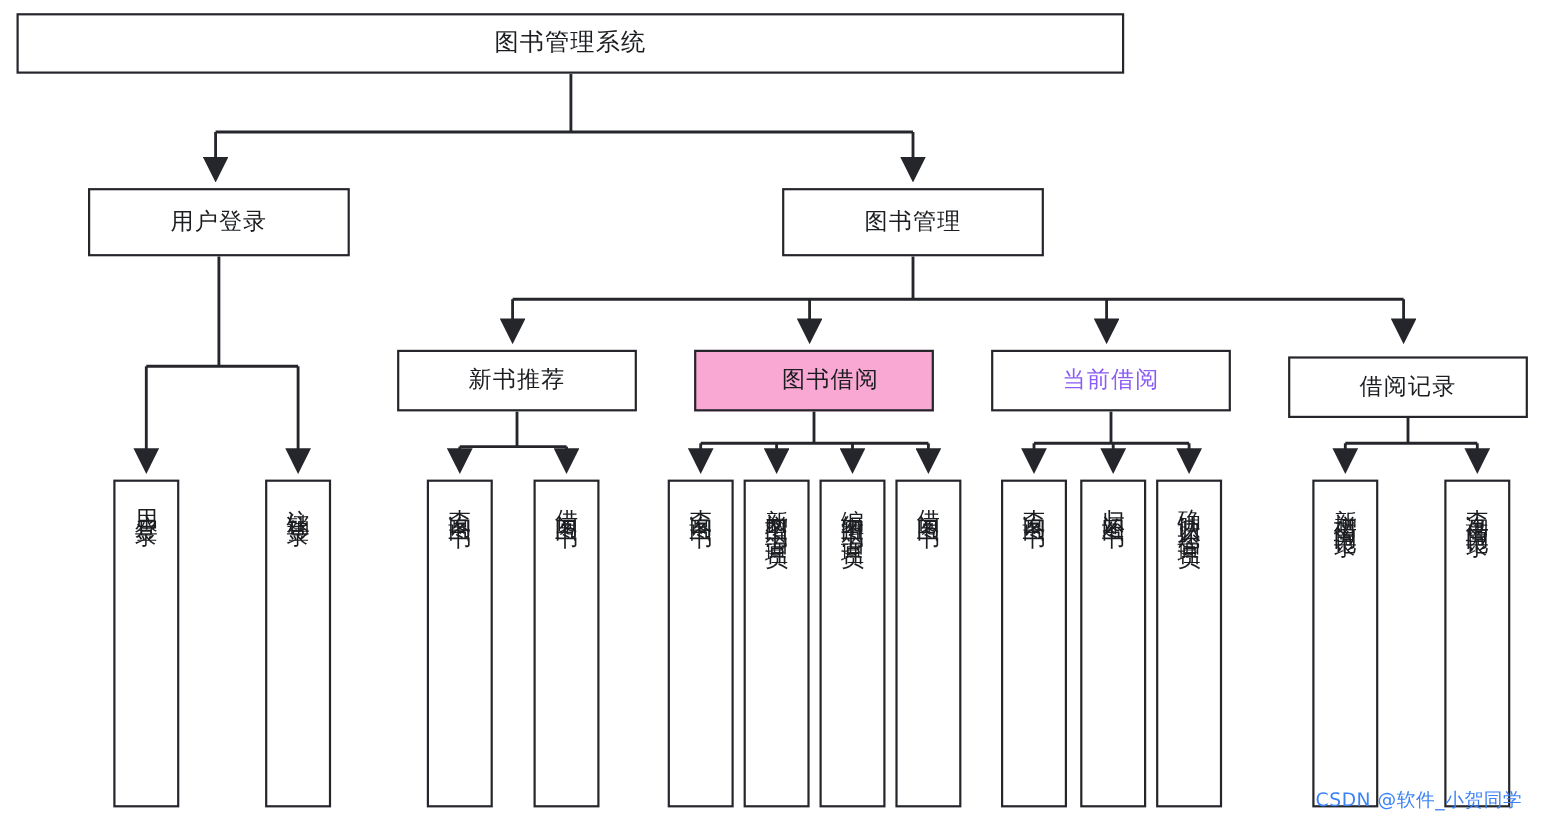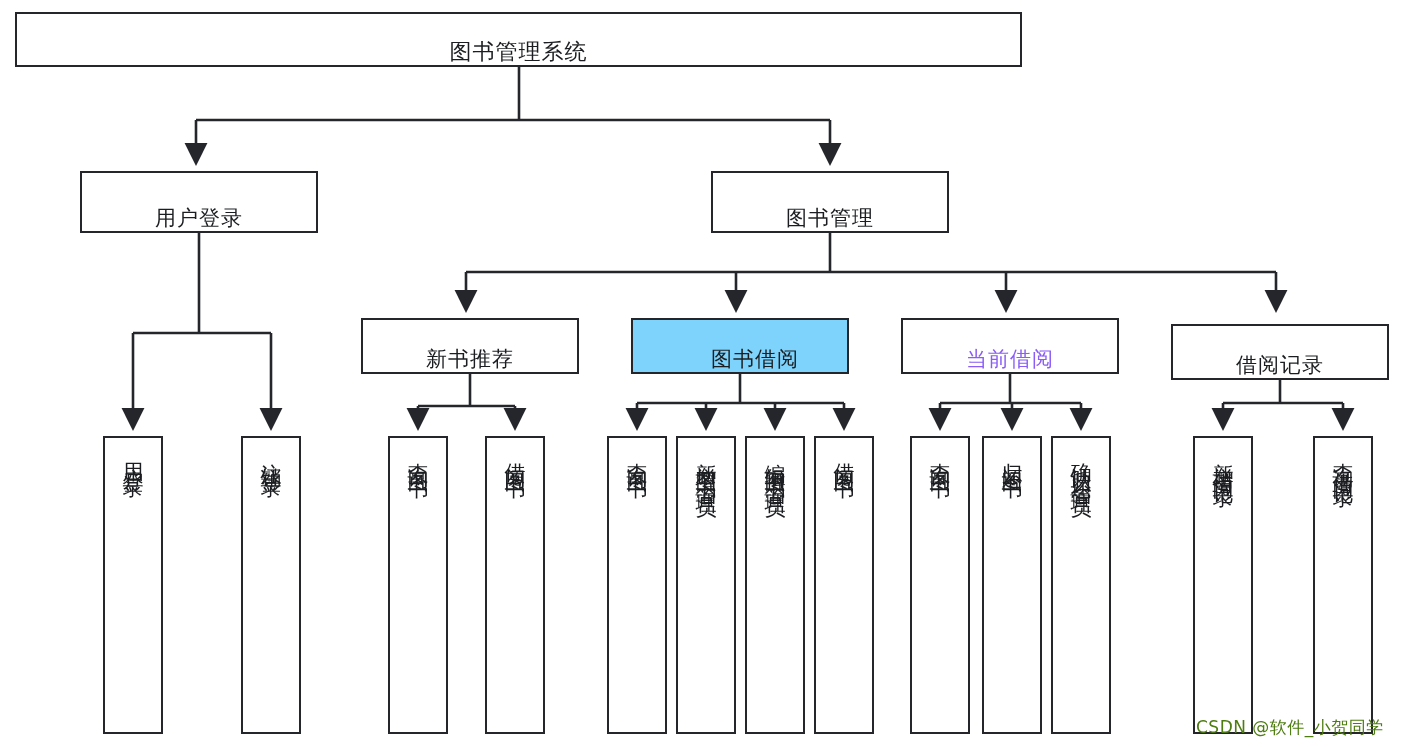--- a/index.html
+++ b/index.html
@@ -24,21 +24,21 @@
     width: 1405px;
     height: 747px;
     pointer-events: none;
   }
   .node {
     position: absolute;
     box-sizing: border-box;
     background: #ffffff;
     border: 2px solid #24262b;
     display: flex;
-    align-items: flex-end;
+    align-items: center;
     justify-content: center;
     color: #1b1d20;
   }
   .node.horiz {
     font-size: 21px;
     letter-spacing: 1px;
     line-height: 1.2;
   }
   .node.root {
     font-size: 22px;
@@ -129,21 +129,21 @@
   <div class="node horiz" id="node-user-login" style="left: 80px; top: 171px; width: 238px; height: 62px; border-color: rgb(36, 38, 43); background: rgb(255, 255, 255); color: rgb(27, 29, 32);">
     <span>用户登录</span>
   </div>
   <div class="node horiz" id="node-book-manage" style="left: 711px; top: 171px; width: 238px; height: 62px; border-color: rgb(36, 38, 43); background: rgb(255, 255, 255); color: rgb(27, 29, 32);">
     <span>图书管理</span>
   </div>
 
   <div class="node horiz" id="node-new-book-rec" style="left: 361px; top: 318px; width: 218px; height: 56px; border-color: rgb(36, 38, 43); background: rgb(255, 255, 255); color: rgb(27, 29, 32);">
     <span>新书推荐</span>
   </div>
-  <div class="node horiz" id="node-book-borrow" style="left: 631px; top: 318px; width: 218px; height: 56px; border-color: rgb(36, 38, 43); background: #7dd3fc; color: rgb(27, 29, 32); padding-left: 30px;">
+  <div class="node horiz" id="node-book-borrow" style="left: 631px; top: 318px; width: 218px; height: 56px; border-color: rgb(36, 38, 43); background: #f9a8d4; color: rgb(27, 29, 32); padding-left: 30px;">
     <span>图书借阅</span>
   </div>
   <div class="node horiz" id="node-current-borrow" style="left: 901px; top: 318px; width: 218px; height: 56px; border-color: rgb(36, 38, 43); background: rgb(255, 255, 255); color: #8b5cf6;">
     <span>当前借阅</span>
   </div>
   <div class="node horiz" id="node-borrow-record" style="left: 1171px; top: 324px; width: 218px; height: 56px; border-color: rgb(36, 38, 43); background: rgb(255, 255, 255); color: rgb(27, 29, 32);">
     <span>借阅记录</span>
   </div>
 
   <div class="node vert" id="leaf-user-login" style="left: 103px; top: 436px; width: 60px; height: 298px; border-color: rgb(36, 38, 43); background: rgb(255, 255, 255); color: rgb(27, 29, 32);">
@@ -179,15 +179,15 @@
   <div class="node vert" id="leaf-cur-confirm" style="left: 1051px; top: 436px; width: 60px; height: 298px; border-color: rgb(36, 38, 43); background: rgb(255, 255, 255); color: rgb(27, 29, 32);">
     <span class="vlabel">确认归还（管理员）</span>
   </div>
   <div class="node vert" id="leaf-rec-add-record" style="left: 1193px; top: 436px; width: 60px; height: 298px; border-color: rgb(36, 38, 43); background: rgb(255, 255, 255); color: rgb(27, 29, 32);">
     <span class="vlabel">新增借阅记录</span>
   </div>
   <div class="node vert" id="leaf-rec-query-record" style="left: 1313px; top: 436px; width: 60px; height: 298px; border-color: rgb(36, 38, 43); background: rgb(255, 255, 255); color: rgb(27, 29, 32);">
     <span class="vlabel">查询借阅记录</span>
   </div>
 
-  <div class="watermark" id="watermark" style="left: 1196px; top: 716px; color: #4d7c0f;">CSDN @软件_小贺同学</div>
+  <div class="watermark" id="watermark" style="left: 1196px; top: 716px; color: #3b82f6;">CSDN @软件_小贺同学</div>
 
 </div>
 
 </body></html>

